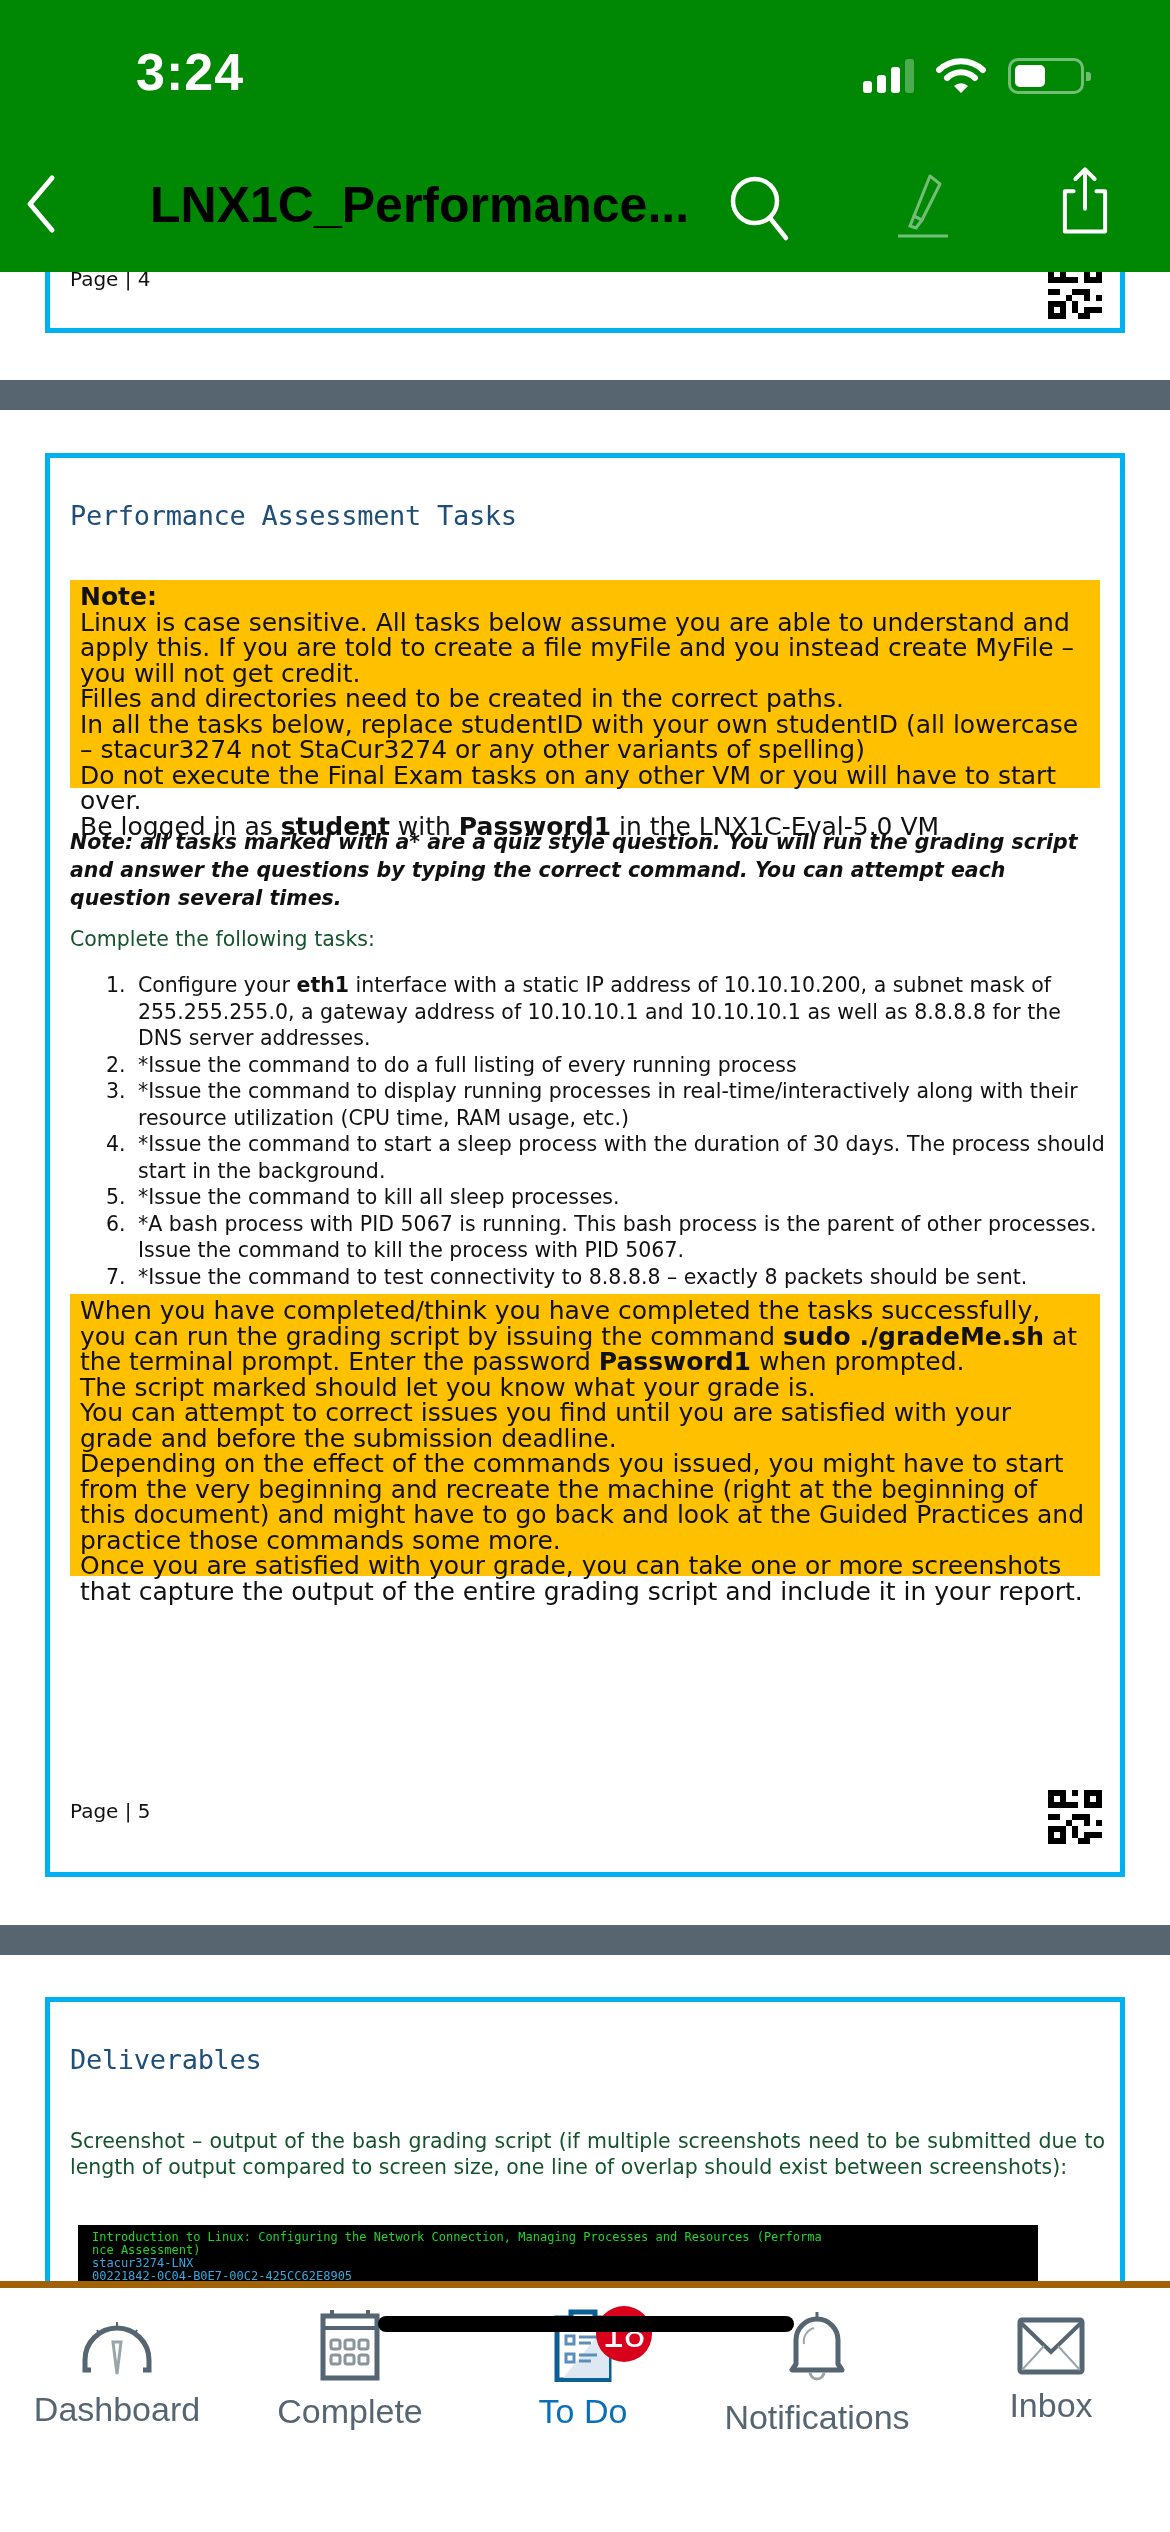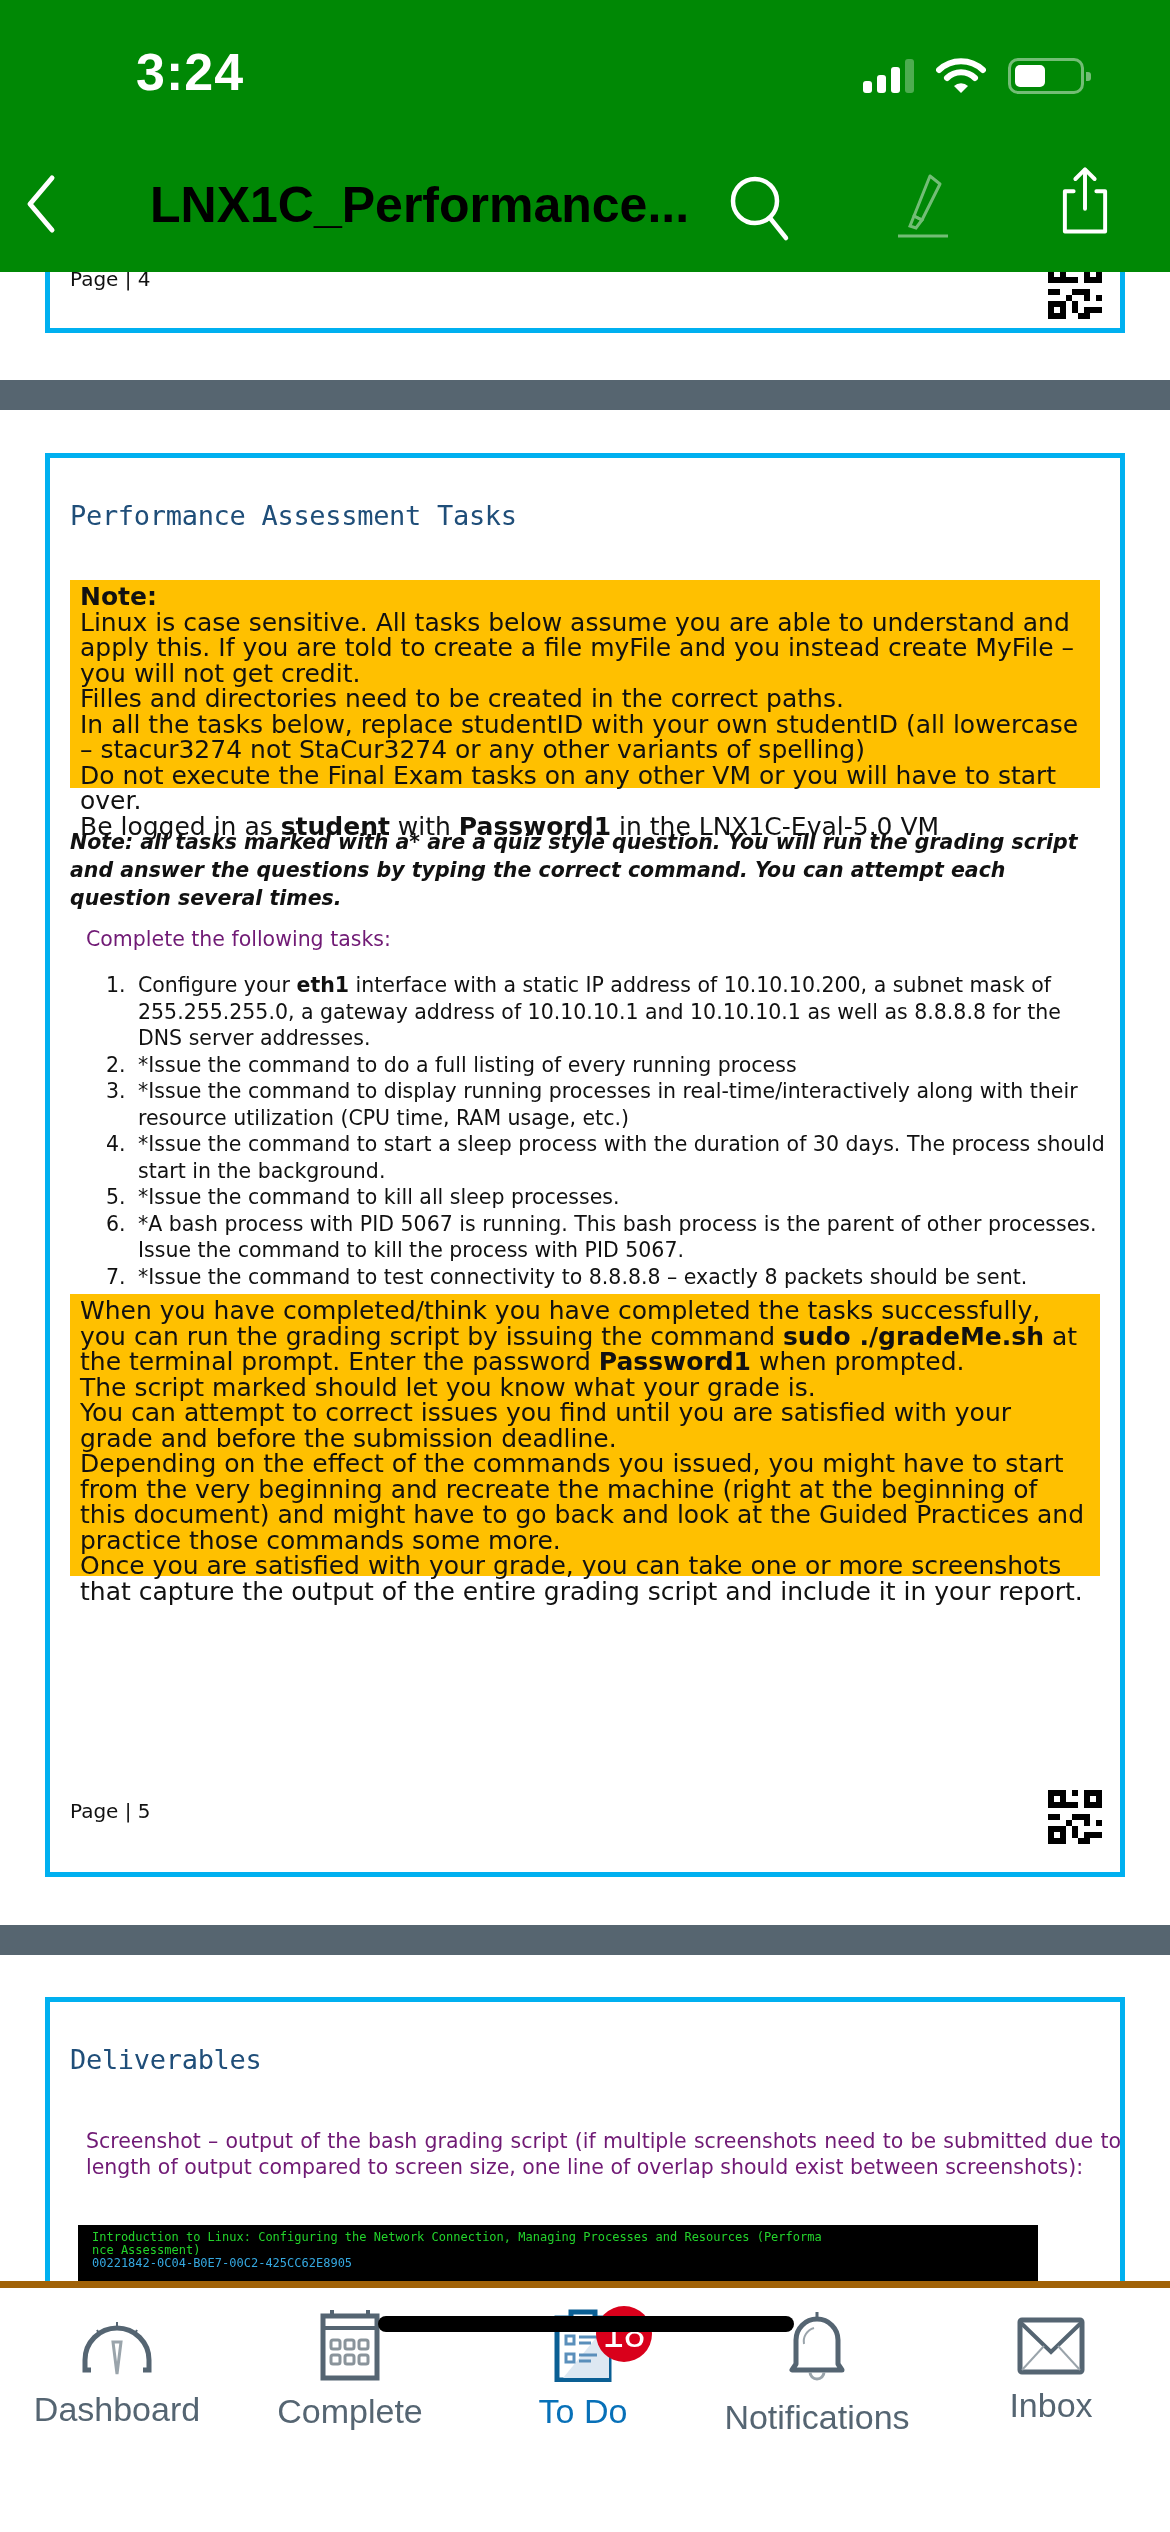--- a/index.html
+++ b/index.html
@@ -28,21 +28,21 @@
   .viewer { position: absolute; left: 0; top: 272px; width: 1170px; height: 2010px; overflow: hidden; background: #fff; }
   .sep { position: absolute; left: 0; width: 1170px; height: 30px; background: #566570; }
   .page { position: absolute; left: 45px; width: 1080px; border: 5px solid #00b0f0; background: #fff; }
   .page-footer-text { position: absolute; left: 20px; font-family: "DejaVu Sans", sans-serif; font-size: 20px; color: #111; }
   .qr { position: absolute; right: 18px; width: 54px; height: 54px; }
 
   .doc-heading { position: absolute; left: 20px; font-family: "DejaVu Sans Mono", monospace; font-size: 27px; color: #1f4e79; letter-spacing: -0.3px; }
   .hl-box { position: absolute; left: 20px; width: 1030px; background: #ffc000; padding: 4px 10px; font-family: "DejaVu Sans", sans-serif; font-size: 25px; line-height: 25.5px; color: #111; }
   .hl-box b { font-weight: bold; }
   .quiz-note { position: absolute; left: 20px; width: 1035px; font-family: "DejaVu Sans", sans-serif; font-size: 20.5px; line-height: 28px; font-weight: bold; font-style: italic; color: #111; }
-  .para { position: absolute; left: 36px; font-family: "DejaVu Sans", sans-serif; font-size: 20.5px; line-height: 26px; color: #701a75; }
+  .para { position: absolute; left: 20px; font-family: "DejaVu Sans", sans-serif; font-size: 20.5px; line-height: 26px; color: #14532d; }
   .task-list { position: absolute; left: 20px; width: 1035px; list-style: none; font-family: "DejaVu Sans", sans-serif; font-size: 20.5px; line-height: 26.5px; color: #111; }
   .task-list li { position: relative; padding-left: 68px; }
   .task-list li .num { position: absolute; left: 36px; top: 0; }
   .justify { text-align: justify; width: 1035px; }
 
   .terminal { position: absolute; left: 28px; width: 960px; height: 120px; background: #000; padding: 6px 14px; font-family: "DejaVu Sans Mono", monospace; font-size: 12px; line-height: 13px; }
   .terminal .g { color: #23d32b; }
   .terminal .c { color: #35a8e0; }
 
   
@@ -158,20 +158,21 @@
   </div>
 
   <div class="sep" style="top:1653px;"></div>
 
   <div class="page" style="top:1725px; height:600px;">
     <div class="doc-heading" style="top:42px;">Deliverables</div>
     <div class="para justify" style="top:126px;">Screenshot – output of the bash grading script (if multiple screenshots need to be submitted due to length of output compared to screen size, one line of overlap should exist between screenshots):</div>
     <div class="terminal" style="top:223px;">
       <div class="g"> Introduction to Linux: Configuring the Network Connection, Managing Processes and Resources (Performa</div>
       <div class="g">nce Assessment)</div>
+      <div class="c"> stacur3274-LNX</div>
       <div class="c"> 00221842-0C04-B0E7-00C2-425CC62E8905</div>
     </div>
   </div>
 </div>
 
 <div class="tabbar">
   <div class="tab" style="left:2px;">
     <svg width="80" height="72" viewBox="0 0 80 72">
       <path d="M14 62 H8 V52 A32 32 0 0 1 72 52 V62 H66" stroke="#556572" stroke-width="5" fill="none"></path>
       <path d="M36 34 L40 66 L44 34 Z" stroke="#9aa4ab" stroke-width="3" fill="none"></path>

